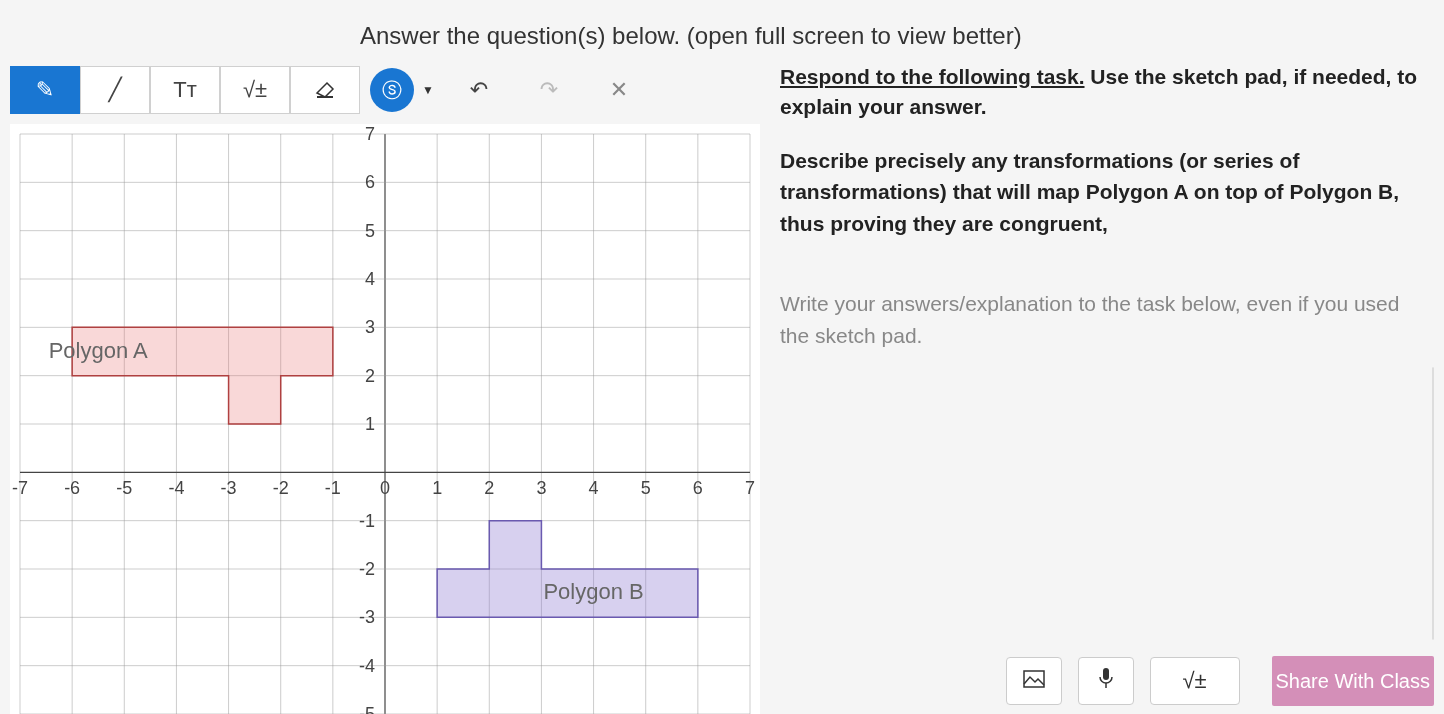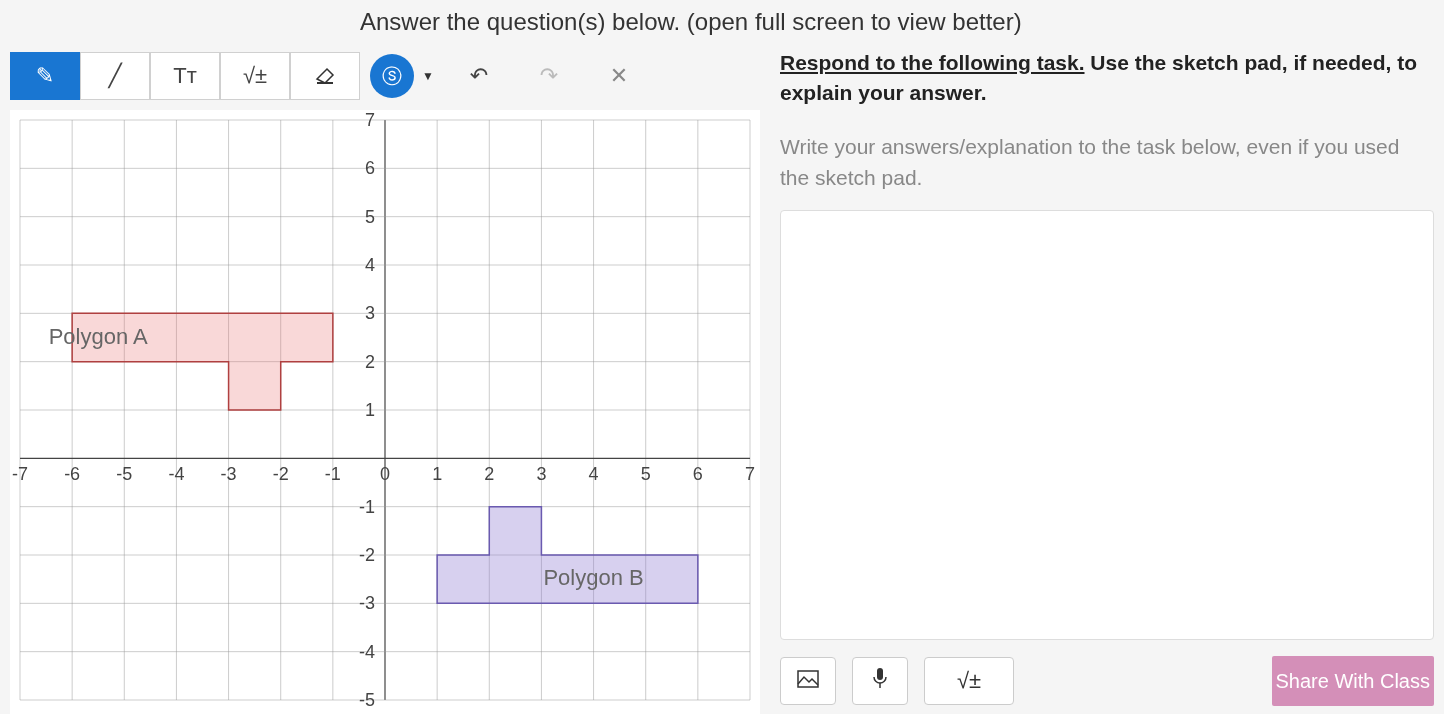--- a/index.html
+++ b/index.html
@@ -1,41 +1,41 @@
 <!DOCTYPE html>
 <html><head>
   <meta charset="utf-8">
   <style>
     * { box-sizing: border-box; margin: 0; padding: 0; }
     body { font-family: Arial, Helvetica, sans-serif; background: #f5f5f5; width: 1444px; height: 714px; overflow: hidden; }
     .container { display: flex; flex-direction: column; height: 100%; }
-    .title-bar { padding: 8px 0 12px 360px; font-size: 24px; color: #333; }
+    .title-bar { padding: 22px 0 12px 360px; font-size: 24px; color: #333; }
     .main { display: flex; flex: 1; min-height: 0; }
     .left { width: 760px; display: flex; flex-direction: column; padding: 0 0 0 10px; }
     .toolbar { display: flex; align-items: center; gap: 0; height: 56px; }
     .tool-btn { width: 70px; height: 48px; display: flex; align-items: center; justify-content: center; background: #fff; border: 1px solid #d0d0d0; cursor: pointer; font-size: 22px; color: #444; }
     .tool-btn.active { background: #1976d2; color: #fff; border-color: #1976d2; }
     .tool-btn.no-border { border: none; background: transparent; }
     .tool-btn.round { width: 44px; height: 44px; border-radius: 50%; background: #1976d2; color: #fff; border: none; }
     .tool-sep { width: 10px; }
     .dropdown-caret { font-size: 12px; margin-left: 8px; color: #333; }
     .graph-area { flex: 1; position: relative; background: #fff; margin-top: 6px; }
     .grid { position: absolute; inset: 0; }
     .grid line { stroke: #999; stroke-width: 0.5; }
     .grid line.axis { stroke: #444; stroke-width: 1.2; }
     .tick-label { font-size: 18px; fill: #444; font-family: Arial; }
     .polyA { fill: rgba(230,100,100,0.25); stroke: #b04040; stroke-width: 1.5; }
     .polyB { fill: rgba(140,120,210,0.35); stroke: #6a5ab0; stroke-width: 1.5; }
     .poly-label { fill: #666; font-size: 22px; font-family: Arial; }
-    .right { flex: 1; padding: 0 10px 0 20px; display: flex; flex-direction: column; }
+    .right { flex: 1; padding: 0 10px 0 20px; display: flex; flex-direction: column; align-items: flex-end; }
     .instr { font-size: 21px; color: #222; line-height: 1.45; margin-bottom: 22px; }
     .instr .under { text-decoration: underline; font-weight: bold; }
     .instr .bold { font-weight: bold; }
     .question { font-size: 21px; font-weight: bold; color: #222; line-height: 1.5; margin-bottom: 28px; }
-    .prompt-hint { font-size: 21px; color: #888; line-height: 1.5; margin-bottom: 16px; }
+    .prompt-hint { font-size: 21px; color: #888; line-height: 1.5; margin-bottom: 16px; margin-top: 21px; }
     .answer-input { flex: 1; background: #fff; border: 1px solid #ddd; border-radius: 4px; margin-bottom: 14px; }
     .bottom-bar { display: flex; align-items: center; gap: 16px; height: 60px; padding-bottom: 6px; }
     .bb-btn { width: 56px; height: 48px; display: flex; align-items: center; justify-content: center; background: #fff; border: 1px solid #ccc; border-radius: 4px; cursor: pointer; font-size: 22px; color: #333; }
     .bb-math { width: 90px; }
     .bb-spacer { flex: 1; }
     .share-btn { background: #d48fb8; color: #fff; border: none; height: 50px; padding: 0 4px; font-size: 20px; border-radius: 2px; cursor: pointer; }
   </style>
 </head>
 <body>
 
@@ -141,20 +141,21 @@
             <text class="poly-label" x="88.21428571428571" y="233.5" text-anchor="middle">Polygon A</text>
             <polygon class="polyB" points="479.28571428571433,396.66666666666663 531.4285714285714,396.66666666666663 531.4285714285714,445 687.8571428571429,445 687.8571428571429,493.33333333333337 427.1428571428571,493.33333333333337 427.1428571428571,445 479.28571428571433,445"></polygon>
             <text class="poly-label" x="583.5714285714286" y="475.16666666666663" text-anchor="middle">Polygon B</text>
           </svg>
       </div>
     </div>
     <div class="right">
       <p class="instr">
         <span class="under bold">Respond to the following task.</span><span class="bold"> Use the sketch pad, if needed, to explain your answer.</span>
       </p>
+      <p class="question">Describe precisely any transformations (or series of transformations) that will map Polygon A on top of Polygon B, thus proving they are congruent,</p>
       <p class="prompt-hint">Write your answers/explanation to the task below, even if you used the sketch pad.</p>
       <div class="answer-input"></div>
       <div class="bottom-bar">
         <button class="bb-btn">
           <span>
             <svg width="22" height="18" viewBox="0 0 22 18">
                 <rect x="1" y="1" width="20" height="16" fill="none" stroke="#333" stroke-width="1.5"></rect>
                 <polyline points="1,14 7,7 12,12 15,9 21,15" fill="none" stroke="#333" stroke-width="1.5"></polyline>
               </svg>
           </span>

